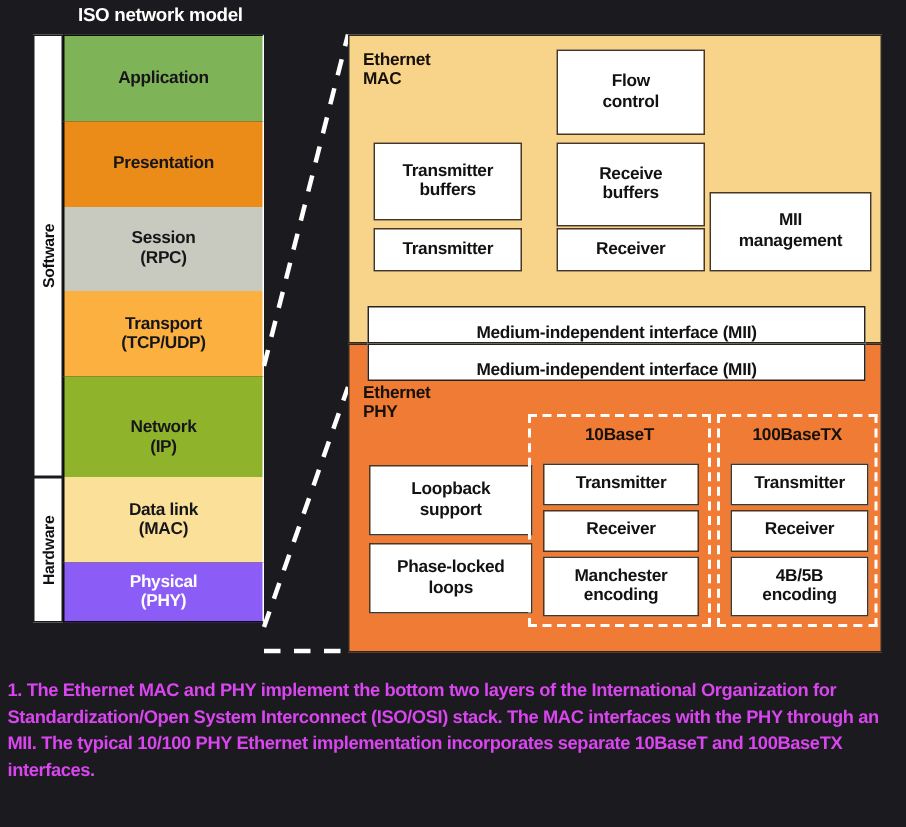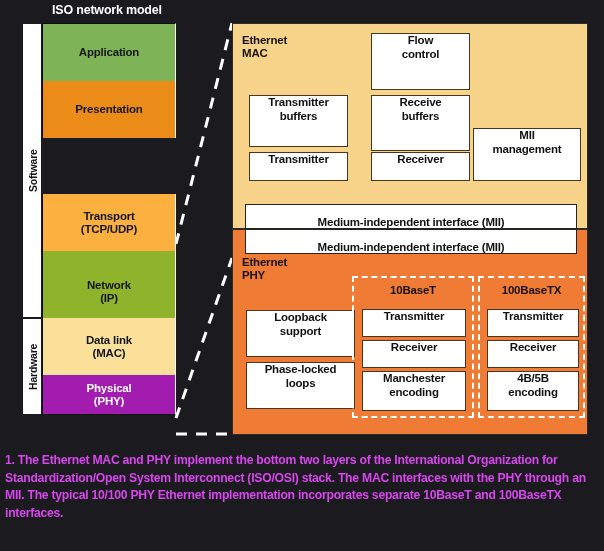--- a/index.html
+++ b/index.html
@@ -60,21 +60,21 @@
   .panel-label {
     position: absolute;
     font-size: 11.5px; font-weight: bold; color: #17110a;
     line-height: 13px; letter-spacing: -0.2px;
   }
   .wbox {
     position: absolute;
     background: #ffffff;
     border: 1.5px solid #4a3520;
     display: flex; flex-direction: column;
-    align-items: center; 
+    align-items: center; justify-content: center;
     text-align: center;
     font-size: 11.5px; font-weight: bold;
     color: #121215; line-height: 13.5px;
     letter-spacing: -0.2px;
   }
   .mii-bar {
     position: absolute; left: 245px; width: 332px; height: 25px;
     background: #ffffff; border: 1.5px solid #272420;
     display: flex; align-items: flex-end; justify-content: center;
     font-size: 11.5px; font-weight: bold; color: #121215;
@@ -111,33 +111,37 @@
   <div class="swcol" style="top:318px; height:97px;">
     <span>Hardware</span>
   </div>
 
   <div class="layer" style="top:23px; height:58px; background:#7fb357; border-top:1px solid #0d0d10;">
     <div>Application</div>
   </div>
   <div class="layer" style="top:81px; height:57px; background:#ec8c18;">
     <div>Presentation</div>
   </div>
+  <div class="layer" style="top:138px; height:56px; background:#c9cabf;">
+    <div>Session</div>
+    <div>(RPC)</div>
+  </div>
   <div class="layer" style="top:194px; height:57px; background:#fbb040;">
     <div>Transport</div>
     <div>(TCP/UDP)</div>
   </div>
   <div class="layer" style="top:251px; height:81px; background:#8fb42b;">
     <div>Network</div>
     <div>(IP)</div>
   </div>
   <div class="layer" style="top:318px; height:57px; background:#fbe09a;">
     <div>Data link</div>
     <div>(MAC)</div>
   </div>
-  <div class="layer" style="top:375px; height:40px; background:#a21caf; color:#ffffff; border-bottom:1px solid #0d0d10;">
+  <div class="layer" style="top:375px; height:40px; background:#8b5cf6; color:#ffffff; border-bottom:1px solid #0d0d10;">
     <div>Physical</div>
     <div>(PHY)</div>
   </div>
 
   <svg class="conn" style="left:170px; top:18px; width:70px; height:424px;" viewBox="0 0 70 424">
     <line x1="6" y1="226" x2="62" y2="5" stroke="#ffffff" stroke-width="3" stroke-dasharray="11 9" stroke-linecap="butt"></line>
     <line x1="6" y1="400" x2="62" y2="240" stroke="#ffffff" stroke-width="3" stroke-dasharray="11 9" stroke-linecap="butt"></line>
     <line x1="6" y1="416" x2="62" y2="416" stroke="#ffffff" stroke-width="3" stroke-dasharray="11 9" stroke-linecap="butt"></line>
   </svg>
 

